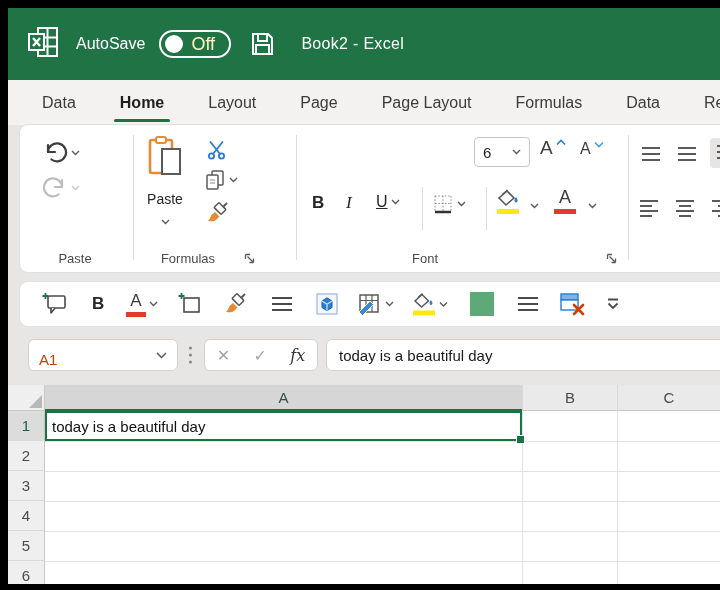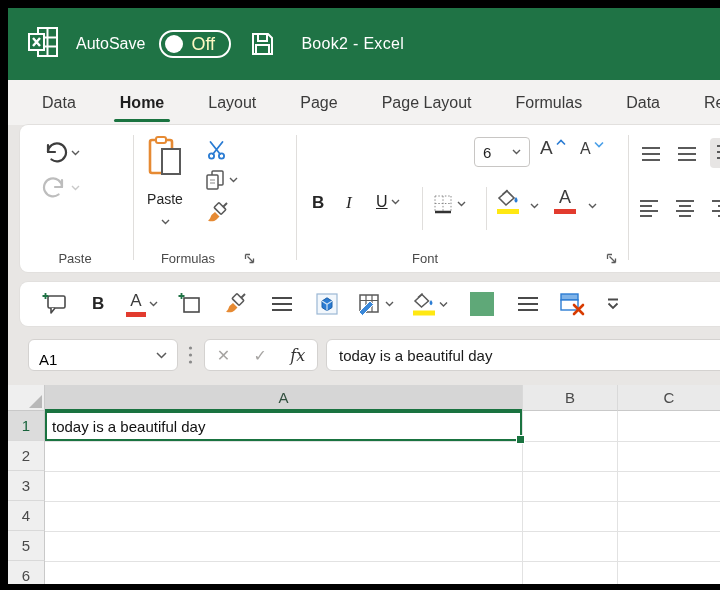--- a/index.html
+++ b/index.html
@@ -39,21 +39,21 @@
   .align-btn { position:absolute; cursor:pointer; }
   .align-btn.hl { background:#e7e5e4; border-radius:4px; padding:5px; }
 
   
   .qtoolbar { position:absolute; left:12px; top:274px; width:700px; height:44px; background:#fff; border-radius:8px 0 0 8px; box-shadow:0 0 0 1px #e2e0de; }
   .qtoolbar .icon-btn { top:50%; transform:translateY(-50%); }
 
   
   .formulabar { position:absolute; left:0; top:324px; width:712px; height:46px; }
   .namebox { position:absolute; left:20px; top:7px; width:150px; height:32px; background:#fff; border:1px solid #d4d2d0; border-radius:6px; display:flex; align-items:center; justify-content:space-between; padding:0 10px; cursor:pointer; }
-  .namebox-text { font-size:15px; color:#000000;margin-top:8px; }
+  .namebox-text { font-size:15px; color:#c2410c;margin-top:8px; }
   .fxgroup { position:absolute; left:196px; top:7px; width:114px; height:32px; background:#fff; border:1px solid #d4d2d0; border-radius:6px; display:flex; align-items:center; justify-content:space-around; }
   .fb-cancel,.fb-enter { color:#a6a4a2; font-size:16px; cursor:pointer; }
   .fb-fx { font-family:"DejaVu Serif", serif; font-style:italic; font-size:16px; color:#333; cursor:pointer; }
   .formula-input { position:absolute; left:318px; top:7px; width:400px; height:32px; background:#fff; border:1px solid #d4d2d0; border-radius:6px; display:flex; align-items:center; padding:0 12px; font-size:15px; color:#1a1a1a; }
 
   
   .grid { position:absolute; left:0; top:377px; width:712px; height:199px; background:#fff; }
   .corner { position:absolute; left:0; top:0; width:37px; height:26px; background:#efefef; border-right:1px solid #c9c9c9; border-bottom:1px solid #c9c9c9; cursor:pointer; }
   .corner .tri { position:absolute; right:2px; bottom:2px; width:0; height:0; border-left:13px solid transparent; border-bottom:13px solid #b8b8b8; }
   .colhdr { position:absolute; top:0; height:26px; display:flex; align-items:center; justify-content:center; font-size:15px; cursor:pointer; }

